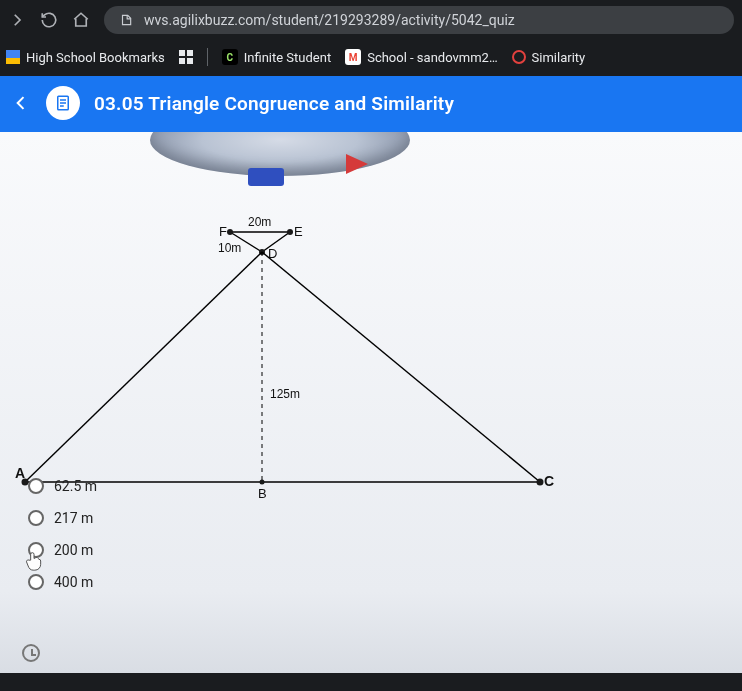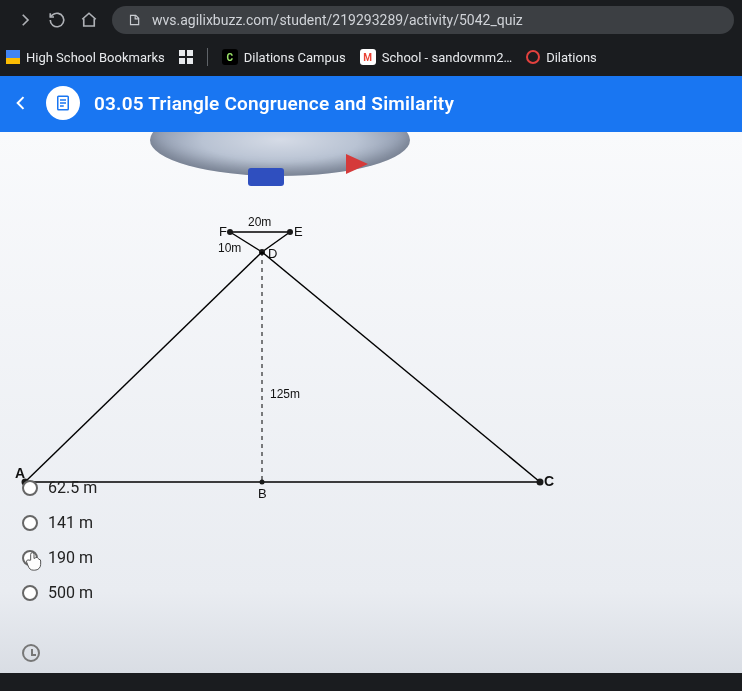--- a/index.html
+++ b/index.html
@@ -12,21 +12,20 @@
     color: #e8eaed;
   }
   
   .chrome-top {
     display: flex;
     align-items: center;
     padding: 6px 8px 8px 8px;
     gap: 14px;
     font-size: 14px;
     color: #c9ccd1;
-    margin-left: 8px;
   }
   .nav-icons { display: flex; gap: 14px; align-items: center; }
   .nav-icon { width: 18px; height: 18px; display:flex; align-items:center; justify-content:center; opacity:.85;}
   .url-bar {
     display: flex; align-items: center; gap: 10px;
     background: #3c3f43; border-radius: 20px;
     padding: 6px 14px; flex: 1; color:#d0d3d8;
     font-size: 14px;
   }
   .site-icon { width:16px; height:16px; display:flex; align-items:center; justify-content:center; }
@@ -87,23 +86,23 @@
   .blimp-fin{
     position:absolute; top:22px; left:346px; width:0; height:0;
     border-left:22px solid #d53a3a; border-top:10px solid transparent; border-bottom:10px solid transparent;
   }
   
   .diagram { position:absolute; top:40px; left:0; }
   .diagram text { font-family: Arial, sans-serif; fill:#111; }
   .pt { fill:#1a1a1a; }
   
   .choices {
-    position:absolute; left:22px; top:346px;
+    position:absolute; left:28px; top:346px;
     display:flex; flex-direction:column; gap:16px;
-    font-size:16px; color:#222;
+    font-size:14px; color:#222;
   }
   .choice { display:flex; align-items:center; gap:10px;}
   .radio {
     width:16px; height:16px; border:2px solid #666; border-radius:50%;
     background:#fff;
   }
   .cursor-hand {
     position:absolute; left:24px; top:418px; width:20px; height:22px;
   }
   .clock-row { position:absolute; left:22px; top:512px;}
@@ -157,29 +156,29 @@
     <div class="apps-grid">
         <span></span>
         <span></span>
         <span></span>
         <span></span>
       </div>
   </div>
   <div class="bookmark-sep"></div>
   <div class="bookmark-item">
     <span class="fav fav-ic">C</span>
-    <span>Dilations Campus</span>
+    <span>Infinite Student</span>
   </div>
   <div class="bookmark-item">
     <span class="fav fav-gm">M</span>
     <span>School - sandovmm2…</span>
   </div>
   <div class="bookmark-item">
     <span class="fav-canvas"></span>
-    <span>Dilations</span>
+    <span>Similarity</span>
   </div>
 </div>
 
 <div class="course-header">
   <div class="back-arrow">
     <svg width="20" height="20" viewBox="0 0 24 24" fill="none" stroke="#fff" stroke-width="2.4">
         <path d="M15 5l-7 7 7 7"></path>
       </svg>
   </div>
   <div class="doc-circle">
@@ -226,29 +225,29 @@
     <text x="270" y="226" font-size="12">125m</text>
   </svg>
 
   <div class="choices">
     <label class="choice">
       <span class="radio"></span>
       <span>62.5 m</span>
     </label>
     <label class="choice">
       <span class="radio"></span>
-      <span>141 m</span>
-    </label>
-    <label class="choice">
-      <span class="radio"></span>
-      <span>190 m</span>
-    </label>
-    <label class="choice">
-      <span class="radio"></span>
-      <span>500 m</span>
+      <span>217 m</span>
+    </label>
+    <label class="choice">
+      <span class="radio"></span>
+      <span>200 m</span>
+    </label>
+    <label class="choice">
+      <span class="radio"></span>
+      <span>400 m</span>
     </label>
   </div>
 
   <div class="cursor-hand">
     <svg width="20" height="22" viewBox="0 0 24 26" fill="#fdfdfd" stroke="#555" stroke-width="1.2">
       <path d="M8 12V5a2 2 0 0 1 4 0v5l2-1a2 2 0 0 1 3 1l1 1a2 2 0 0 1 2 2v4c0 4-3 7-7 7h-2c-3 0-5-2-6-5l-2-5a2 2 0 0 1 3-2z"></path>
     </svg>
   </div>
 
   <div class="clock-row">

